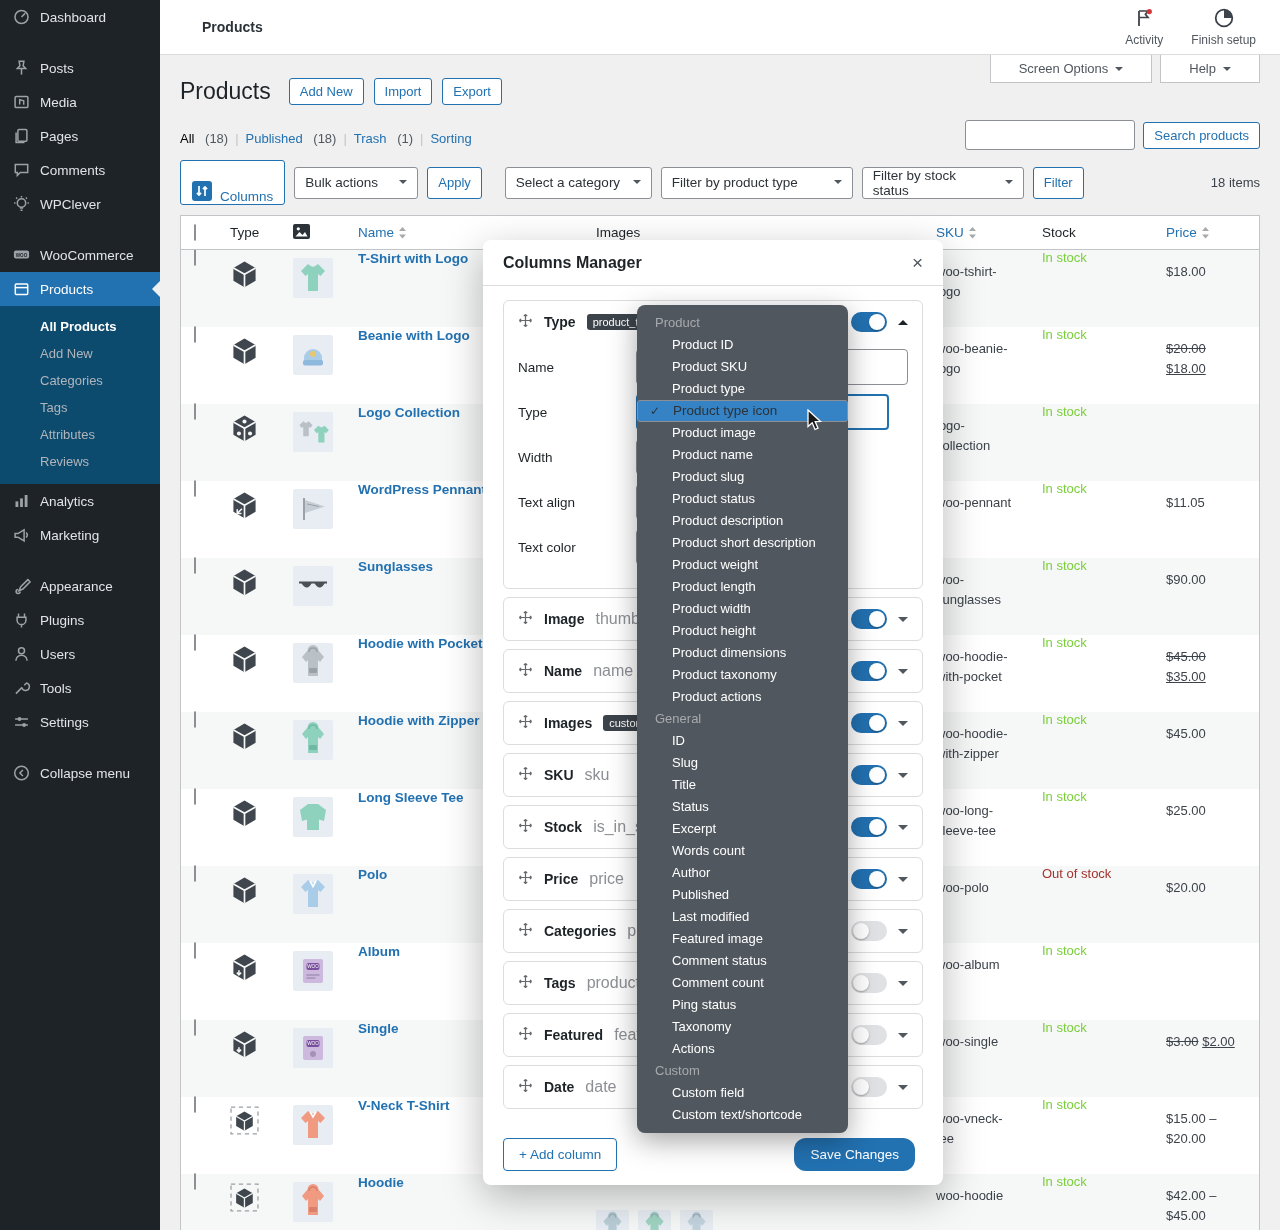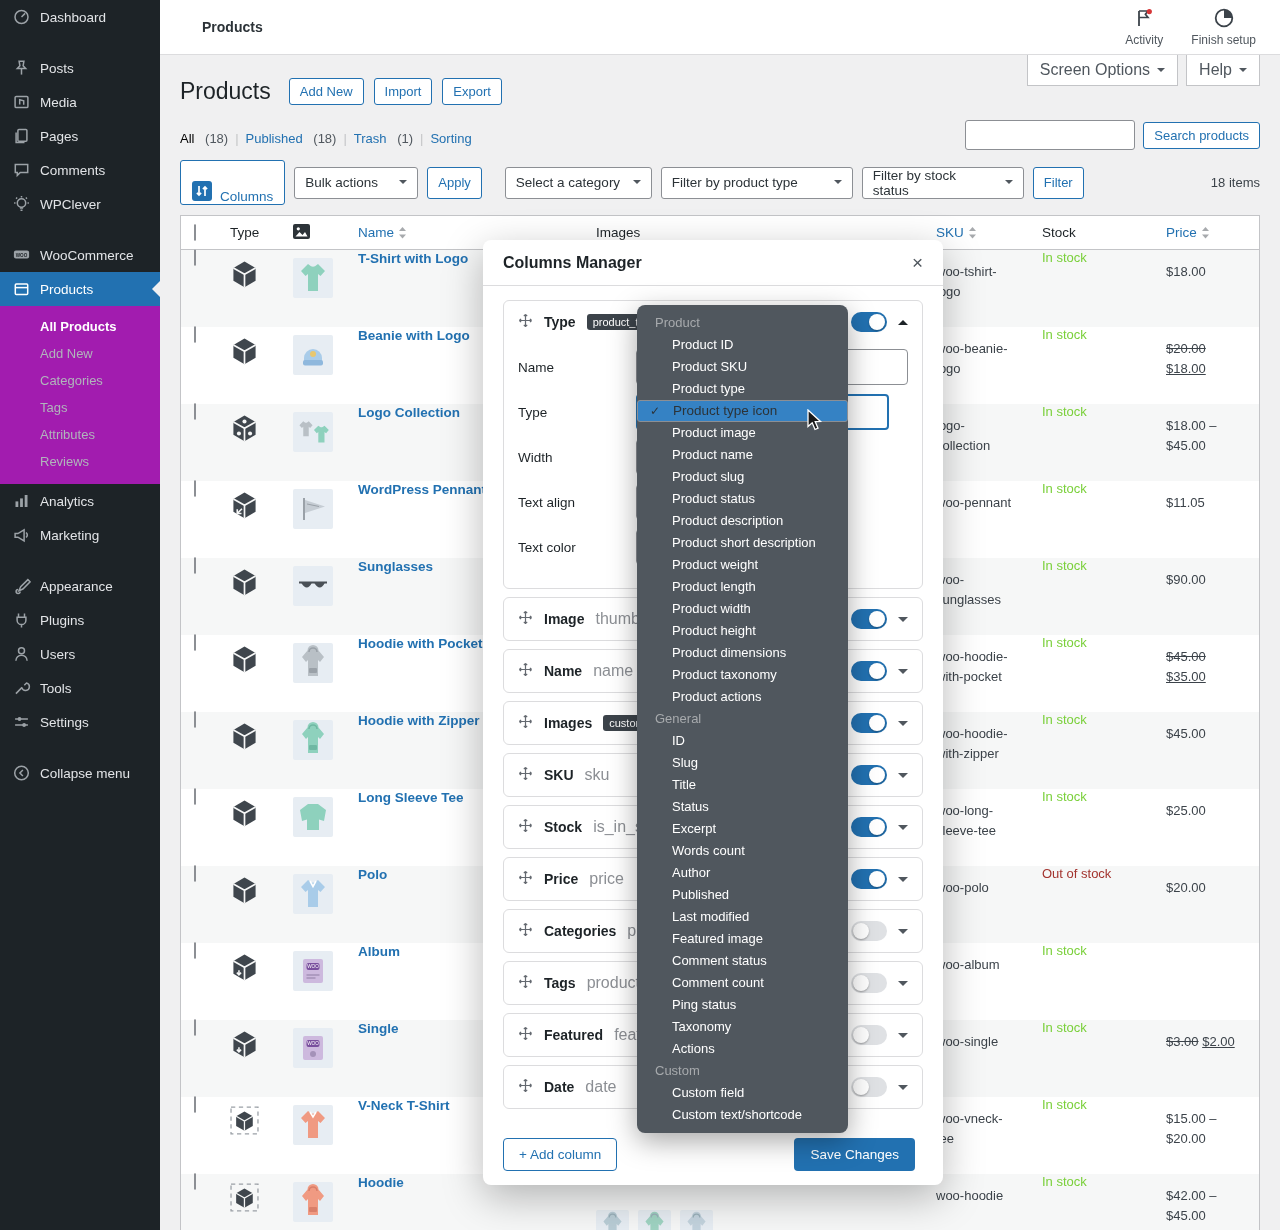--- a/index.html
+++ b/index.html
@@ -5,30 +5,30 @@
   html,body{margin:0;padding:0}
   body{width:1280px;height:1230px;position:relative;overflow:hidden;
        font-family:"Liberation Sans","DejaVu Sans",sans-serif;font-size:13px;color:#1d2327;background:#f0f0f1}
   
   .sidebar{position:absolute;left:0;top:0;width:160px;height:100%;background:#1d2327;color:#e2e4e7;z-index:6}
   .mi{display:flex;align-items:center;gap:9px;padding:7px 10px 7px 11px;font-size:13.5px;cursor:pointer;position:relative}
   .mi .ic{width:20px;height:20px;display:flex;align-items:center;justify-content:center;flex:none}
   .mi.gap{margin-top:17px}
   .mi.active{background:#2271b1;color:#fff}
   .mi.active::after{content:"";position:absolute;right:0;top:50%;margin-top:-8px;border:8px solid transparent;border-right-color:#f0f0f1}
-  .submenu{background:#a21caf;padding:7px 0 9px}
+  .submenu{background:#0c4a6e;padding:7px 0 9px}
   .smi{padding:6px 12px 6px 40px;font-size:13px;color:#b0b5bb;cursor:pointer}
   .smi.active{color:#fff;font-weight:700}
   
   .topbar{position:absolute;left:160px;top:0;width:1120px;height:55px;background:#fff;border-bottom:1px solid #dcdcde;display:flex;align-items:center;box-sizing:border-box;z-index:2}
   .topbar-title{margin-left:42px;font-weight:700;font-size:14px;color:#2c3338}
   .topbar-right{margin-left:auto;display:flex;gap:28px;margin-right:24px}
   .tb-act{display:flex;flex-direction:column;align-items:center;gap:1px;font-size:12px;color:#50575e;cursor:pointer}
   .tabs{position:absolute;top:55px;right:20px;display:flex;gap:8px;z-index:2}
-  .tab{background:#fff;border:1px solid #c3c4c7;border-top:none;padding:6px 12px;font-size:16px;color:#50575e;display:flex;gap:7px;align-items:center;cursor:pointer}
+  .tab{background:#fff;border:1px solid #c3c4c7;border-top:none;padding:6px 28px;font-size:13px;color:#50575e;display:flex;gap:7px;align-items:center;cursor:pointer}
   .chev{width:0;height:0;border:4px solid transparent;border-top-color:#50575e;margin-top:4px}
   
   .main{position:absolute;left:160px;top:55px;width:1120px;box-sizing:border-box;padding:0 20px}
   .h1row{display:flex;align-items:center;gap:10px;margin-top:23px}
   .h1row h1{font-size:23px;font-weight:400;margin:0 8px 0 0;color:#1d2327}
   .pbtn{background:#fff;border:1px solid #2271b1;color:#2271b1;border-radius:3px;padding:5px 10px;font-size:13px;cursor:pointer}
   .viewsrow{display:flex;align-items:flex-end;justify-content:space-between;margin-top:15px}
   .views{display:flex;gap:7px;align-items:center;font-size:13px;padding-bottom:4px}
   .views .lnk{color:#2271b1;cursor:pointer}
   .views .cur{font-weight:400;color:#000}
@@ -92,21 +92,21 @@
   .caret.up{border-bottom-color:#1d2327;margin-bottom:5px}
   .cbody{padding:6px 14px 14px}
   .frow{display:flex;align-items:center;margin-bottom:9px;height:36px}
   .flabel{width:118px;font-size:13.5px;color:#1d2327}
   .fctl{flex:1;display:flex}
   .tinput{flex:1;height:36px;border:1px solid #8c8f94;border-radius:4px;box-sizing:border-box;background:#fff;font-size:13px;padding:0 8px}
   .tselect{flex:1;max-width:253px;height:36px;border:2px solid #2271b1;border-radius:4px;box-sizing:border-box;background:#fff}
   .tsmall{width:140px;height:36px;border:1px solid #8c8f94;border-radius:4px;box-sizing:border-box;background:#fff}
   .mfoot{position:absolute;left:20px;right:28px;bottom:14px;display:flex;justify-content:space-between;align-items:center}
   .addbtn{border:1px solid #2271b1;color:#2271b1;background:#fff;border-radius:4px;padding:8px 15px;font-size:13.5px;cursor:pointer}
-  .savebtn{background:#2271b1;color:#fff;border:none;border-radius:4px;padding:9px 16px;font-size:13.5px;cursor:pointer}
+  .savebtn{background:#2271b1;color:#fff;border:none;border-radius:12px;padding:9px 16px;font-size:13.5px;cursor:pointer}
   
   .dropdown{position:absolute;left:637px;top:305px;width:211px;background:#50575e;border-radius:8px;
             box-shadow:0 8px 28px rgba(0,0,0,.35);z-index:20;padding:7px 0;color:#fff;font-size:13px}
   .dd-g{color:#a7aaad;height:22px;line-height:22px;padding-left:18px}
   .dd-i{height:22px;line-height:22px;padding-left:35px;position:relative;cursor:pointer}
   .dd-i.sel{background:#3582c4}
   .dd-i .ck{position:absolute;left:12px;font-size:12px}
   .cursor{position:absolute;left:806px;top:409px;z-index:30;pointer-events:none}
 </style>
 </head>
@@ -554,21 +554,20 @@
                 </svg></span>
               <span class="mini"><svg width="33" height="33" viewBox="0 0 40 40">
                   <path d="M9 14 L14.5 7.5 a5.5 5.5 0 0 1 11 0 L31 14 L27 19 L25 17 V33 H15 V17 L13 19 Z" fill="#c3d3de"></path>
                   <path d="M16 9 a4 4 0 0 1 8 0" fill="none" stroke="#9ab0ba" stroke-width="1.6"></path>
                   <rect x="16" y="25" width="8" height="5" rx="1" fill="#9ab0ba"></rect>
                 </svg></span>
             </div>
           </div>
           <div class="c-sku sku">logo-collection</div>
           <div class="c-stock"><span class="stock in">In stock</span></div>
-          <div class="c-price price"><span>$18.00 – $45.00</span></div>
         </div>
         <div class="row">
           <div class="c-cb"><span class="cb"></span></div>
           <div class="c-type"><span class="typeicon" style="display:inline-block"><svg width="29" height="29" viewBox="0 0 34 34">
                 <polygon points="17,3 30,10.5 30,25.5 17,33 4,25.5 4,10.5" fill="#3f464d"></polygon>
                 <polyline points="4,10.5 17,18 30,10.5" fill="none" stroke="#f6f7f7" stroke-width="2"></polyline>
                 <line x1="17" y1="18" x2="17" y2="33" stroke="#f6f7f7" stroke-width="2"></line>
                 <path d="M8.5 27.5 l5.5-5.5 M8.5 22.5 v5 h5" stroke="#f6f7f7" stroke-width="1.9" fill="none"></path>
               </svg></span></div>
           <div class="c-img">

